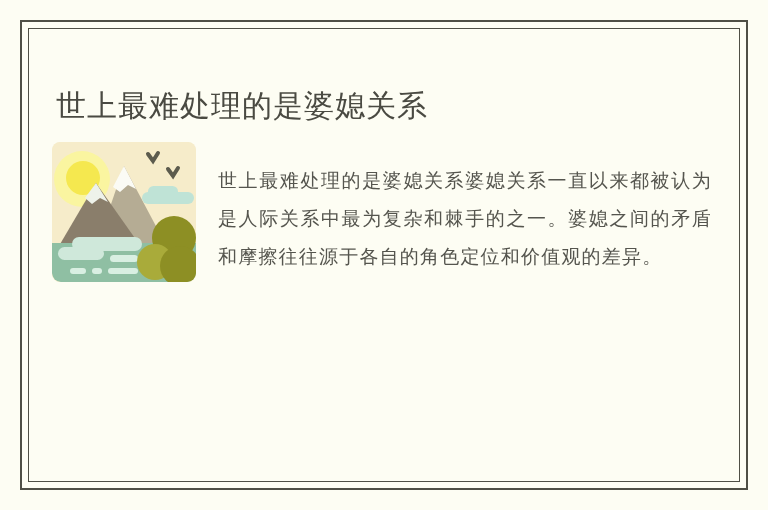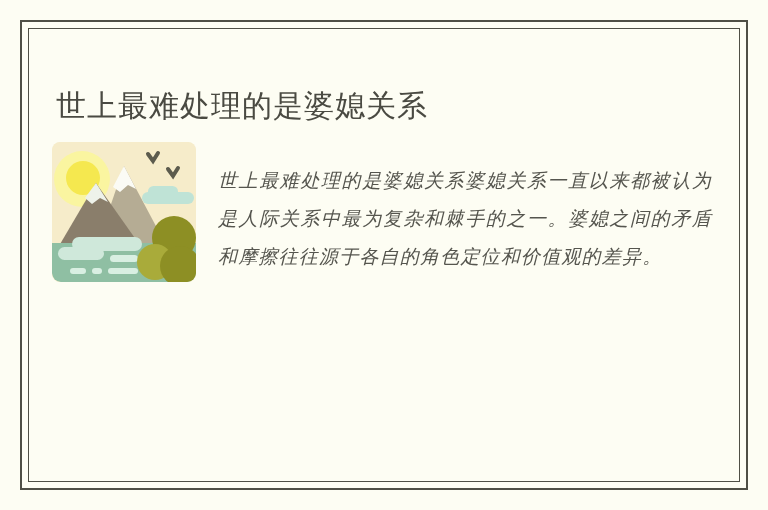--- a/index.html
+++ b/index.html
@@ -85,21 +85,20 @@
   .thumb svg { display: block; }
 
   .body-text {
     font-family: "DejaVu Serif", "Liberation Serif", serif;
     font-size: 19px;
     line-height: 38px;
     color: #55554e;
     text-align: justify;
     text-align-last: left;
     letter-spacing: 1.2px;
-    font-style: italic;
     font-weight: 500;
   }
 </style>
 </head>
 <body>
 
 <div class="page">
 
   <div class="frame-outer"></div>
   <div class="frame-inner"></div>

